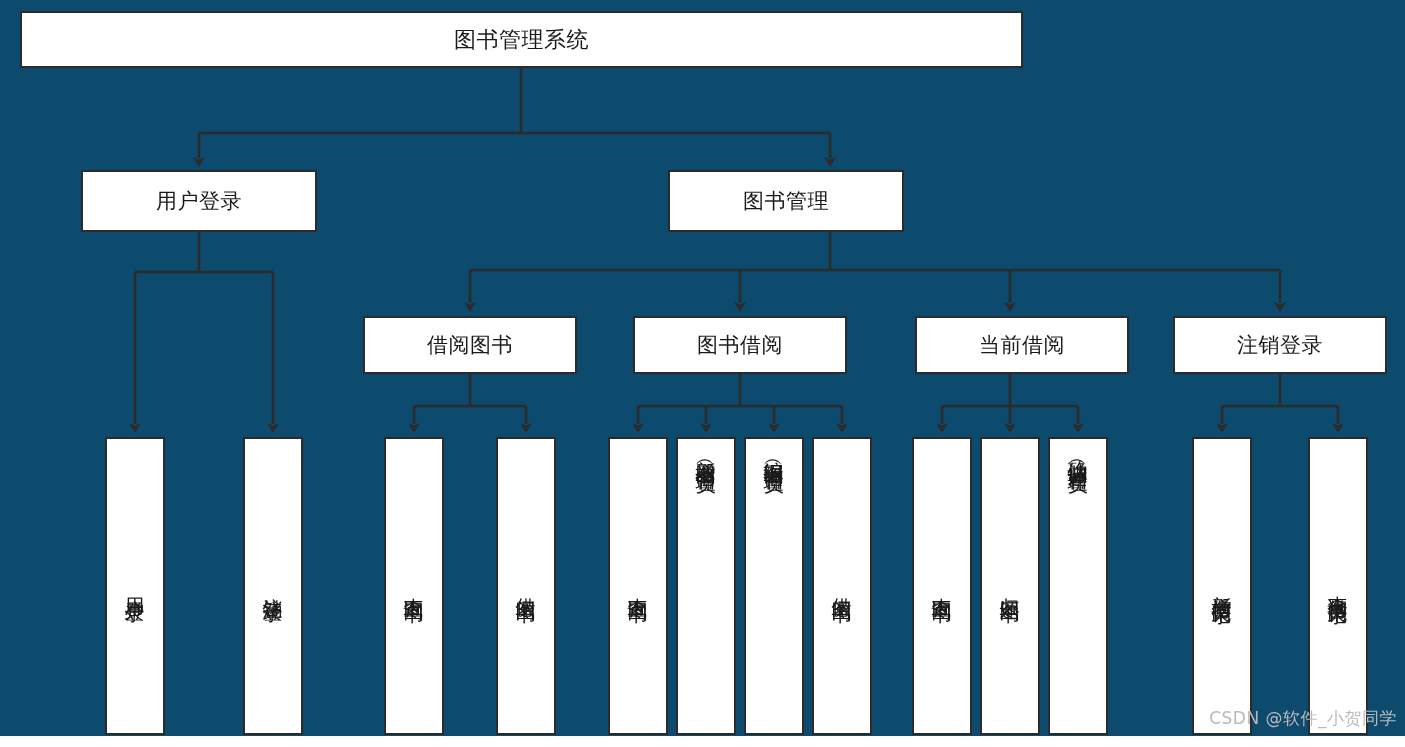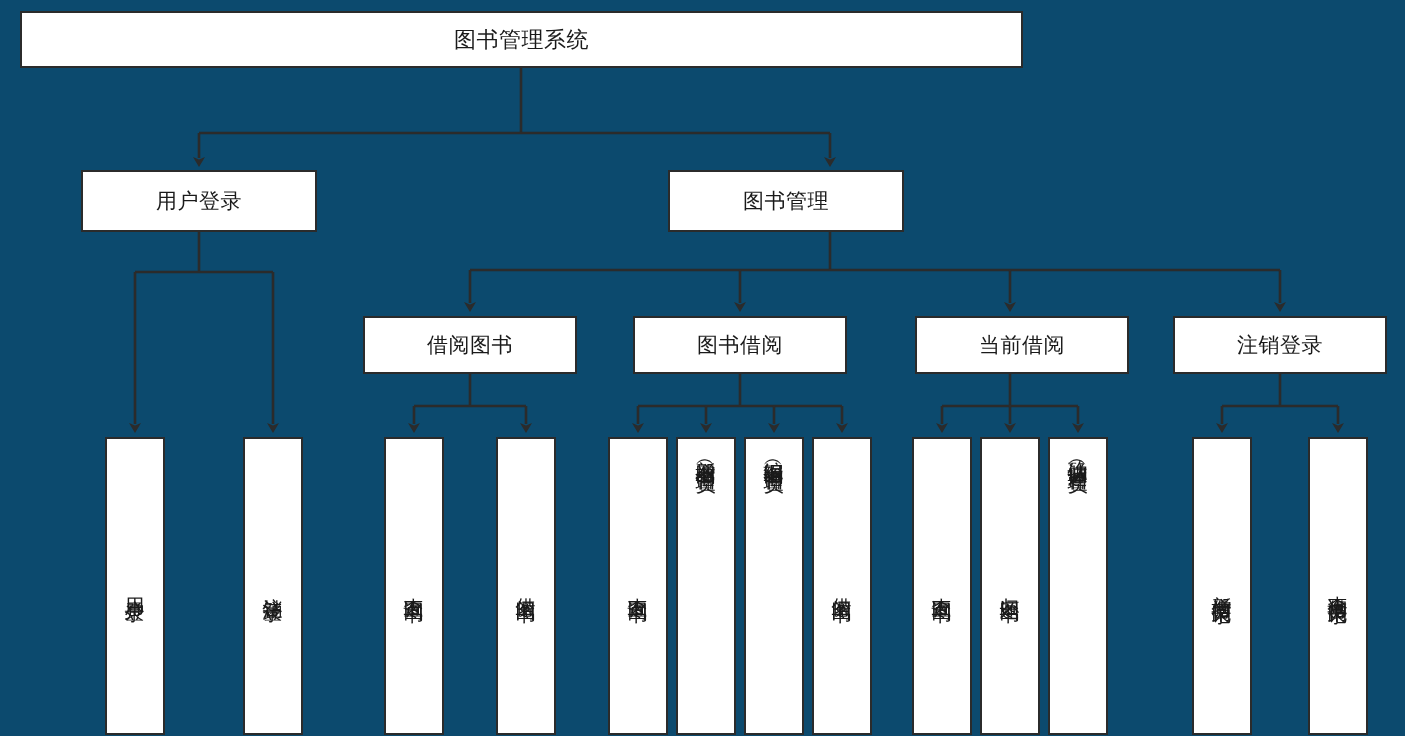--- a/index.html
+++ b/index.html
@@ -202,14 +202,15 @@
   </div>
 
   <div class="node leaf centered" style="left:1192px; top:437px; width:60px; height:298px;">
     <span class="node-label">新增借阅记录</span>
   </div>
 
   <div class="node leaf centered" style="left:1308px; top:437px; width:60px; height:298px;">
     <span class="node-label">查询借阅记录</span>
   </div>
 
+  <div id="watermark">CSDN @软件_小贺同学</div>
 
 </div>
 
 </body></html>

